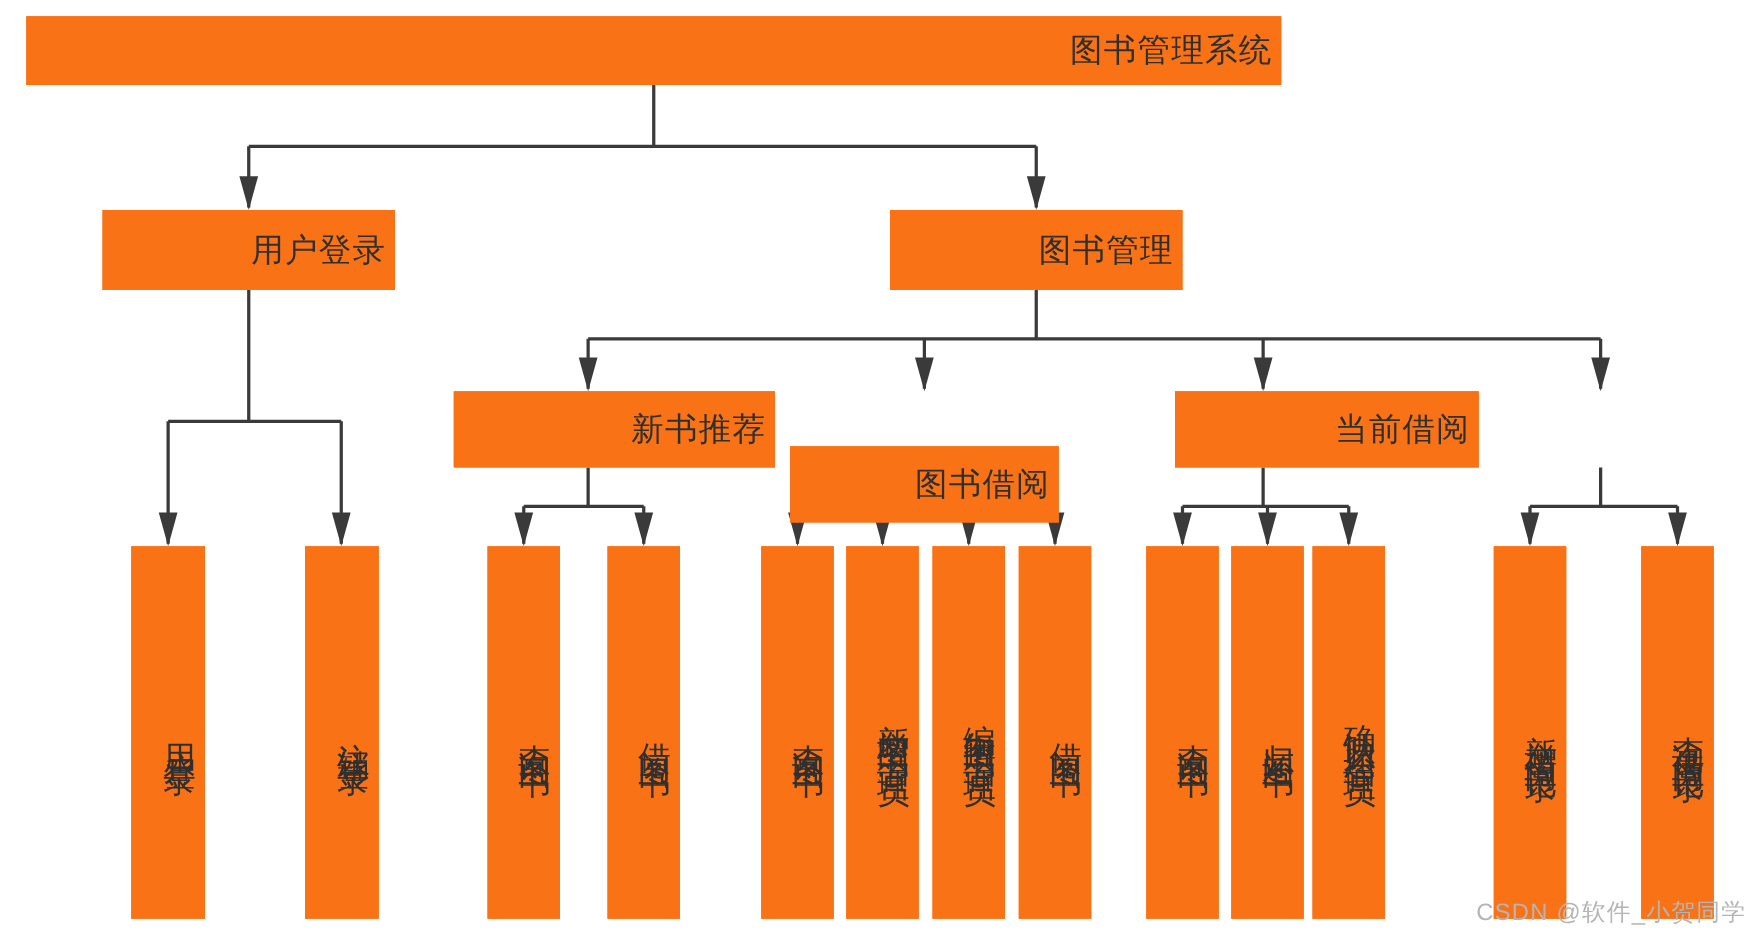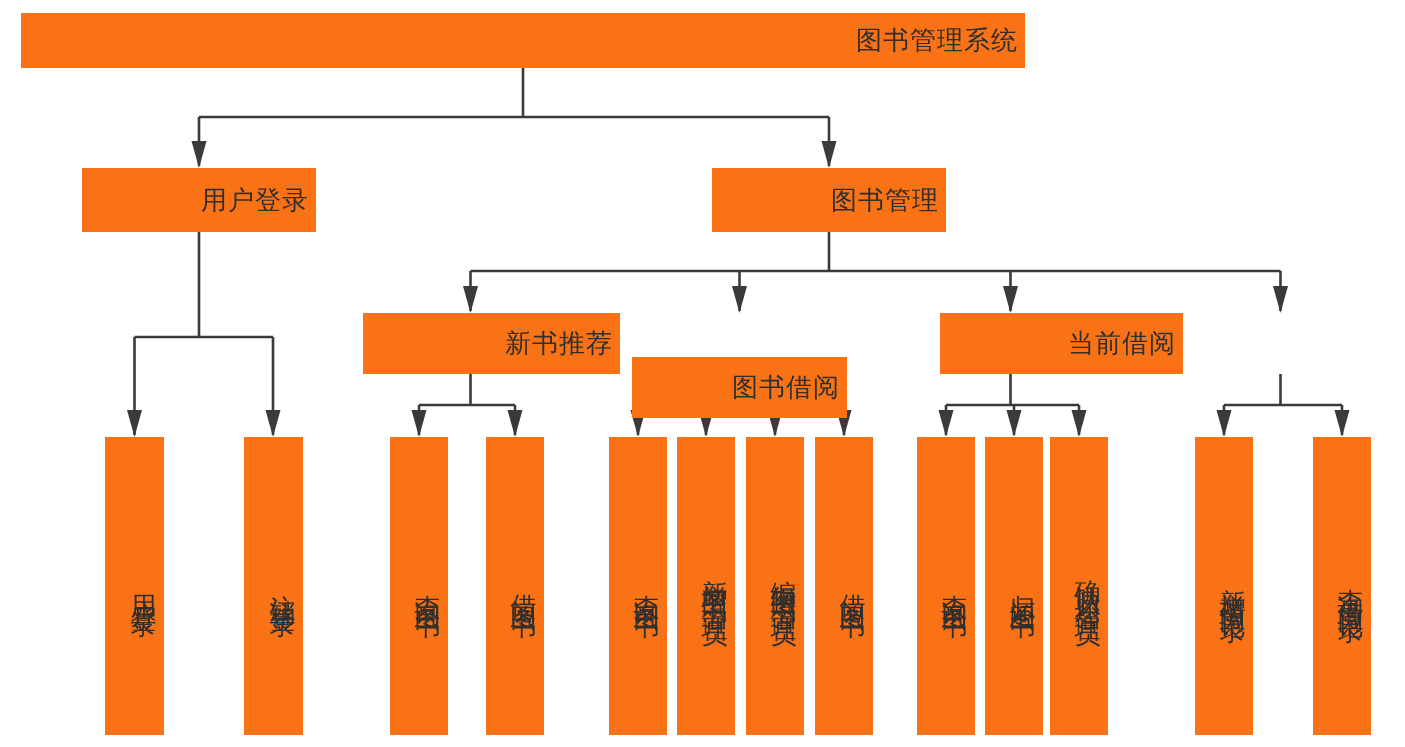--- a/index.html
+++ b/index.html
@@ -184,14 +184,15 @@
     <span class="vlabel">确认归还（管理员）</span>
   </div>
 
   <div class="box leaf" style="left:1195px; top:437px; width:58px; height:298px;">
     <span class="vlabel">新增借阅记录</span>
   </div>
   <div class="box leaf" style="left:1313px; top:437px; width:58px; height:298px;">
     <span class="vlabel">查询借阅记录</span>
   </div>
 
+  <div class="watermark">CSDN @软件_小贺同学</div>
 
 </div>
 
 </body></html>

